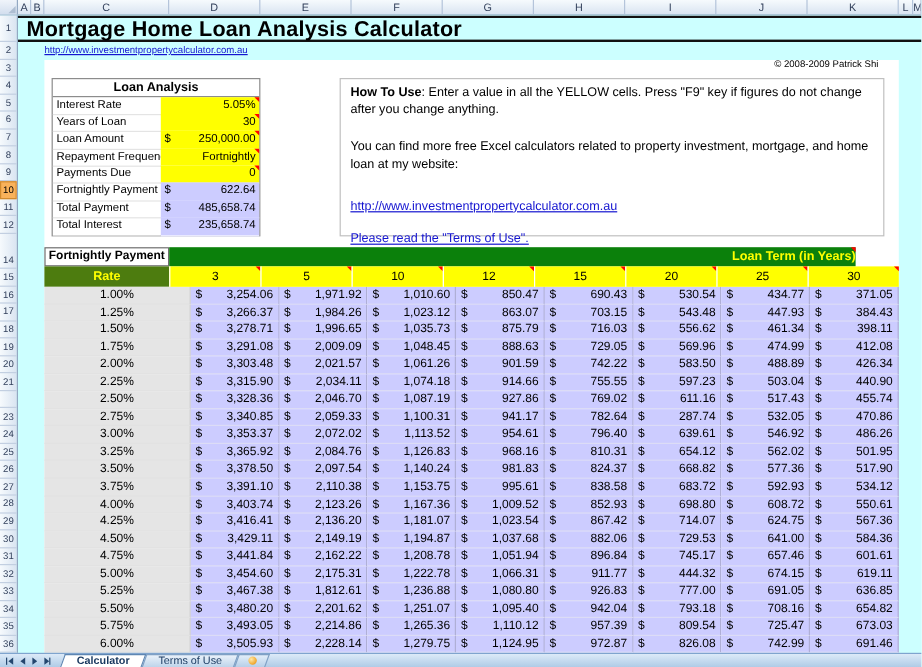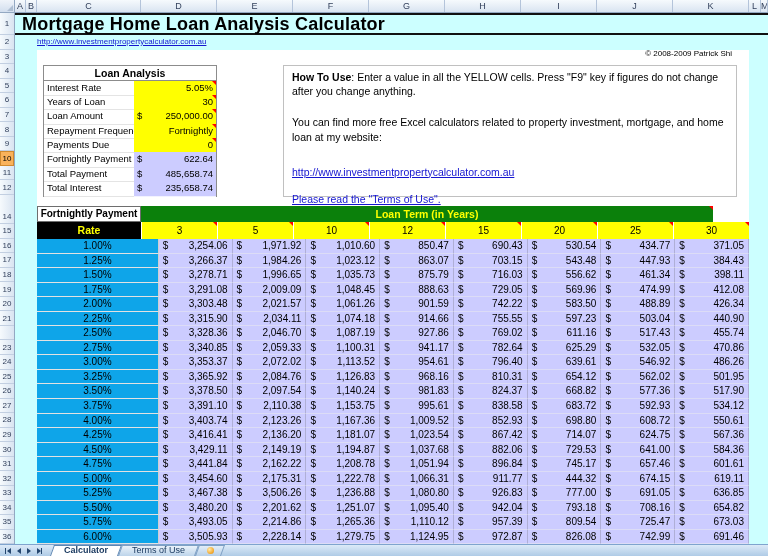--- a/index.html
+++ b/index.html
@@ -60,28 +60,28 @@
   .howto-link { display:inline-block; color:#1515D0; text-decoration:underline; cursor:pointer; }
   #howto-link1 { margin-top:21px; }
   #howto-link2 { margin-top:13px; }
 
   
   #rate-table { position:absolute; left:22px; top:193px; width:712px; }
   .thead-row1 { display:flex; height:16px; }
   #corner-label { width:104px; background:#fff; border:1px solid #6E6E6E;
     font-weight:bold; font-size:10px; text-align:center; line-height:14px; }
   #group-header { width:572px; background:#0B800B; color:#FFFF00; font-weight:bold;
-    font-size:10.5px; text-align:center; line-height:16px; position:relative; }
+    font-size:10.5px; text-align:right; line-height:16px; position:relative; }
   .thead-row2 { display:flex; height:17px; }
-  #rate-header { width:104px; background:#000000; color:#FFFF00; font-weight:bold;
+  #rate-header { width:104px; background:#4d7c0f; color:#FFFF00; font-weight:bold;
     text-align:center; font-size:10.5px; line-height:16px; }
   .term-cell { width:76px; background:#FFFF00; text-align:center; font-size:10px;
     line-height:17px; position:relative; border-left:1px solid #fff; }
   .data-row { display:flex; height:14.55px; }
-  .rate-cell { width:126px; background:#0ea5e9; text-align:center; font-size:10px;
+  .rate-cell { width:126px; background:#e5e5e5; text-align:center; font-size:10px;
     line-height:14px; border-bottom:1px solid #E2E2E2; border-right:1px solid #CFCFCF; }
   .money-cell { width:76px; background:#CCCCFF; display:flex; justify-content:space-between;
     padding:0 4px; font-size:10px; line-height:14px;
     border-bottom:1px solid #DCDCF6; border-right:1px solid #AFAFD6; }
 
   .comment { position:relative; }
   .comment::after { content:""; position:absolute; top:0; right:0; width:0; height:0;
     border-top:4px solid #FF0000; border-left:4px solid transparent; }
 
   
@@ -525,21 +525,21 @@
             <div class="money-cell">
               <span>$</span>
               <span>941.17</span>
             </div>
             <div class="money-cell">
               <span>$</span>
               <span>782.64</span>
             </div>
             <div class="money-cell">
               <span>$</span>
-              <span>625.29</span>
+              <span>287.74</span>
             </div>
             <div class="money-cell">
               <span>$</span>
               <span>532.05</span>
             </div>
             <div class="money-cell">
               <span>$</span>
               <span>470.86</span>
             </div>
           </div>
@@ -859,21 +859,21 @@
             </div>
           </div>
           <div class="data-row">
             <div class="rate-cell">5.25%</div>
             <div class="money-cell">
               <span>$</span>
               <span>3,467.38</span>
             </div>
             <div class="money-cell">
               <span>$</span>
-              <span>3,506.26</span>
+              <span>1,812.61</span>
             </div>
             <div class="money-cell">
               <span>$</span>
               <span>1,236.88</span>
             </div>
             <div class="money-cell">
               <span>$</span>
               <span>1,080.80</span>
             </div>
             <div class="money-cell">

